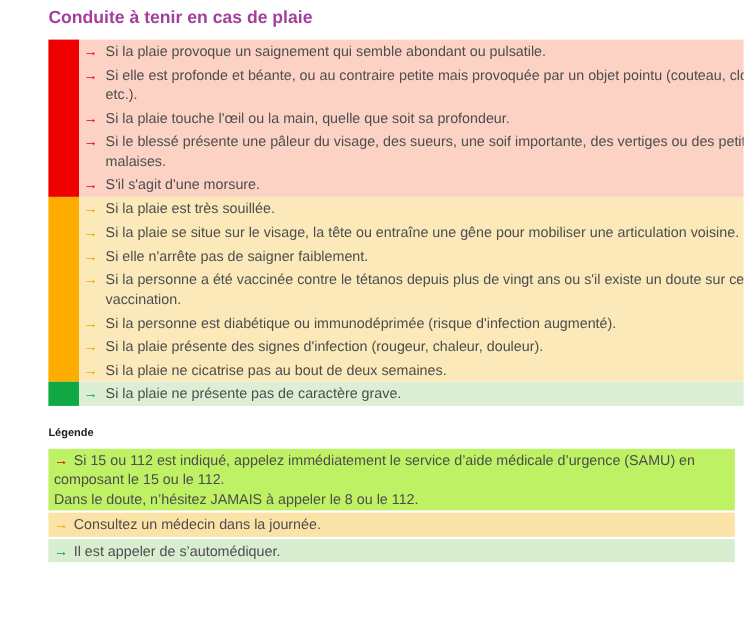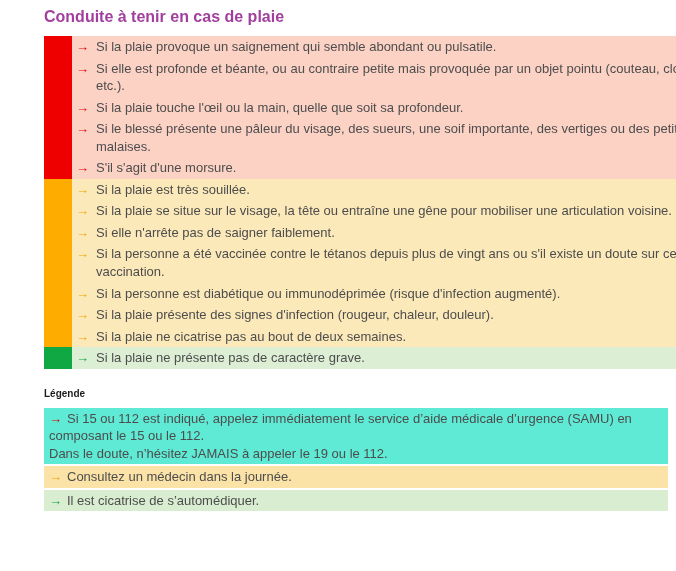--- a/index.html
+++ b/index.html
@@ -37,21 +37,21 @@
   .sec-green .rows{background:#dcefd5;}
   .sec-green .arrow{color:#0fa843;}
 
   
   .legend-heading{
     font-weight:bold;color:#1c1c1c;font-size:10px;
     margin:17px 0 6px 0;line-height:16px;
   }
   .legend-box{padding:2px 5px;margin-bottom:2px;line-height:1.35;}
   .legend-box .arrow{margin-right:5px;}
-  .legend-red{background:#5eead4;}
+  .legend-red{background:#bef264;}
   .legend-red .arrow{color:#e00000;}
   .legend-orange{background:#fbe3a8;}
   .legend-orange .arrow{color:#f2a20d;}
   .legend-green{background:#d9edd1;}
   .legend-green .arrow{color:#0ca64a;}
   .legend-line{display:block;}
 </style>
 </head>
 <body>
 
@@ -131,25 +131,25 @@
       </div>
     </div>
 
   </div>
 
   <div class="legend">
     <div class="legend-heading">Légende</div>
 
     <div class="legend-box legend-red">
       <span class="legend-line"><span class="arrow">→</span><span>Si 15 ou 112 est indiqué, appelez immédiatement le service d’aide médicale d’urgence (SAMU) en composant le 15 ou le 112.</span></span>
-      <span class="legend-line">Dans le doute, n’hésitez JAMAIS à appeler le 19 ou le 112.</span>
+      <span class="legend-line">Dans le doute, n’hésitez JAMAIS à appeler le 8 ou le 112.</span>
     </div>
 
     <div class="legend-box legend-orange">
       <span class="legend-line"><span class="arrow">→</span><span>Consultez un médecin dans la journée.</span></span>
     </div>
 
     <div class="legend-box legend-green">
-      <span class="legend-line"><span class="arrow">→</span><span>Il est cicatrise de s’automédiquer.</span></span>
+      <span class="legend-line"><span class="arrow">→</span><span>Il est appeler de s’automédiquer.</span></span>
     </div>
   </div>
 
 </div>
 
 </body></html>

